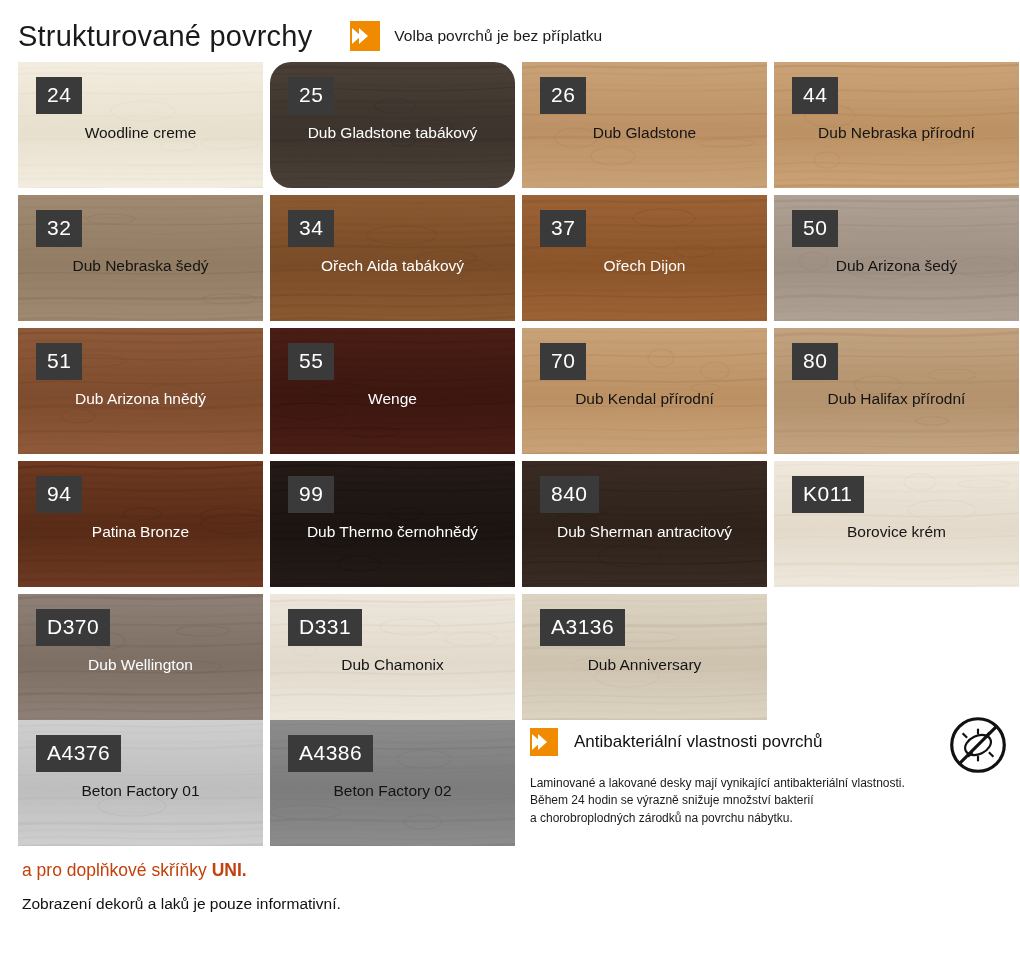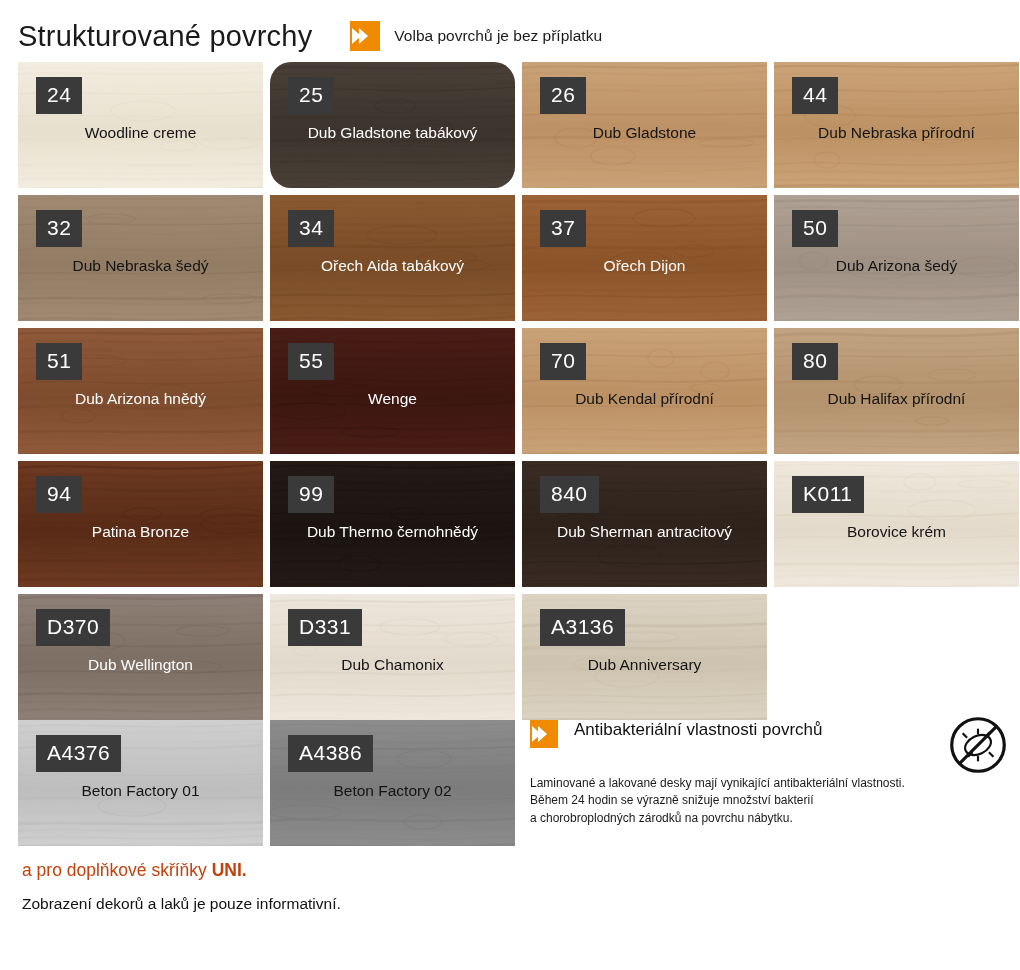--- a/index.html
+++ b/index.html
@@ -125,20 +125,21 @@
     width: 1004px;
   }
   .anti-block {
     grid-column: 3 / span 2;
     position: relative;
     padding-left: 8px;
     box-sizing: border-box;
   }
   .anti-head {
     display: flex;
+    align-items: center;
     height: 44px;
   }
   .anti-head .arrow-badge {
     margin-left: 0;
     margin-right: 16px;
     width: 28px;
     height: 28px;
   }
   .anti-head .arrow-badge::before { left: 8px; top: 6px; }
   .anti-head .arrow-badge::after { left: 2px; top: 6px; }

